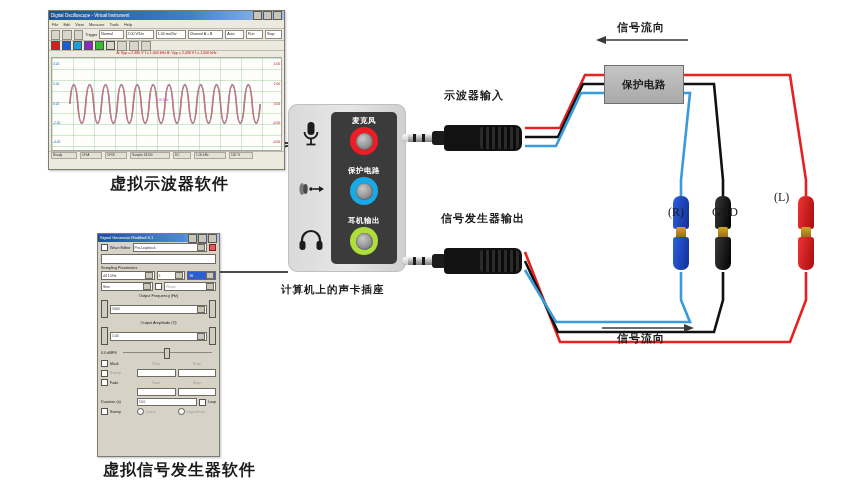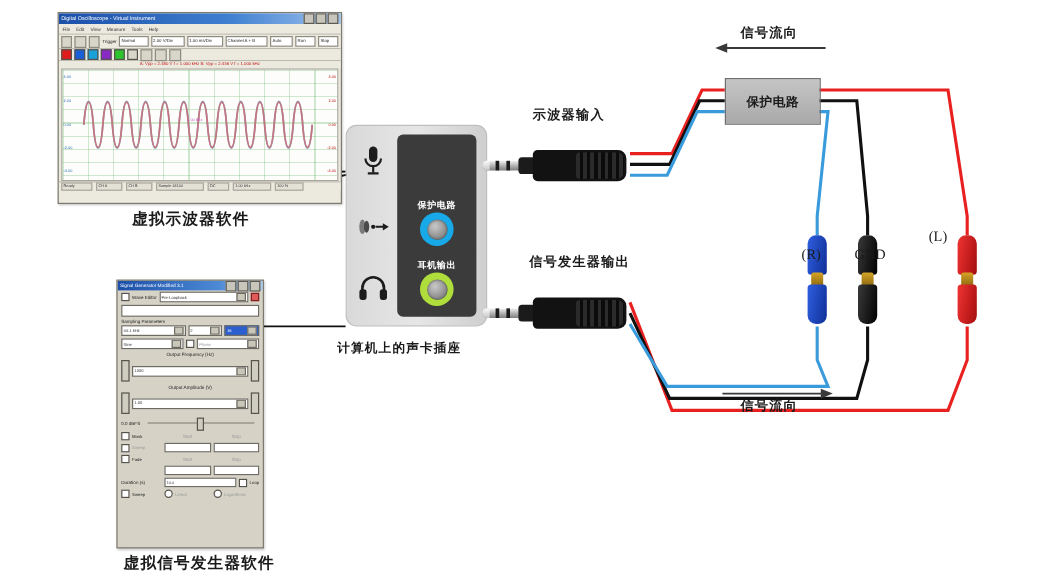--- a/index.html
+++ b/index.html
@@ -70,21 +70,21 @@
   .gcenter{text-align:center;font-size:3.9px;color:#222;padding:1px 0;}
   .gslider{position:relative;height:9px;margin:1px 4px;}
   .gslider .track{position:absolute;top:4px;left:0;right:0;height:1px;background:#8a8780;}
   .gslider .knob{position:absolute;top:0;width:4px;height:9px;background:#cfccc0;border:1px solid #55534c;}
   .gcheck{display:flex;align-items:center;gap:2px;font-size:3.6px;color:#222;}
   .gbox{width:5px;height:5px;background:#fff;border:1px solid #55534c;flex:none;}
   .gfield{height:6px;background:#fff;border:1px solid #6e6b63;font-size:3.2px;padding:0 1px;line-height:6px;color:#333;overflow:hidden;white-space:nowrap;}
   .gradio{width:5px;height:5px;border-radius:50%;background:#fff;border:1px solid #55534c;flex:none;}
 
   
-  .caption{font-size:13px;letter-spacing:1px;white-space:nowrap;}
+  .caption{font-size:16px;letter-spacing:1px;white-space:nowrap;}
 
   
   #soundcard{
     left:288px;top:104px;width:116px;height:166px;
     background:linear-gradient(90deg,#d9d9d9,#e6e6e6 50%,#cfcfcf);
     border-radius:9px;border:1px solid #bfbfbf;
   }
   #jackpanel{
     position:absolute;left:42px;top:7px;width:66px;height:152px;
     background:#3b3b3b;border-radius:5px;
@@ -406,20 +406,26 @@
       <polygon points="26,8 21,5 21,11" fill="#1c1c1c"></polygon>
     </svg>
 
     <svg class="abs" style="left:10px;top:124px" width="24" height="22" viewBox="0 0 24 22">
       <path d="M3,14 V11 a9,9 0 0 1 18,0 V14" fill="none" stroke="#1c1c1c" stroke-width="2.2"></path>
       <rect x="0.5" y="12" width="6" height="9" rx="2.4" fill="#1c1c1c"></rect>
       <rect x="17.5" y="12" width="6" height="9" rx="2.4" fill="#1c1c1c"></rect>
     </svg>
 
     <div id="jackpanel">
+      <div class="jackwrap" style="top:4px">
+        <div class="jacklabel">麦克风</div>
+        <div class="jack" style="background:#ee1c24">
+          <div class="hole"></div>
+        </div>
+      </div>
       <div class="jackwrap" style="top:54px">
         <div class="jacklabel">保护电路</div>
         <div class="jack" style="background:#18a9e8">
           <div class="hole"></div>
         </div>
       </div>
       <div class="jackwrap" style="top:104px">
         <div class="jacklabel">耳机输出</div>
         <div class="jack" style="background:#aedd3c">
           <div class="hole"></div>

